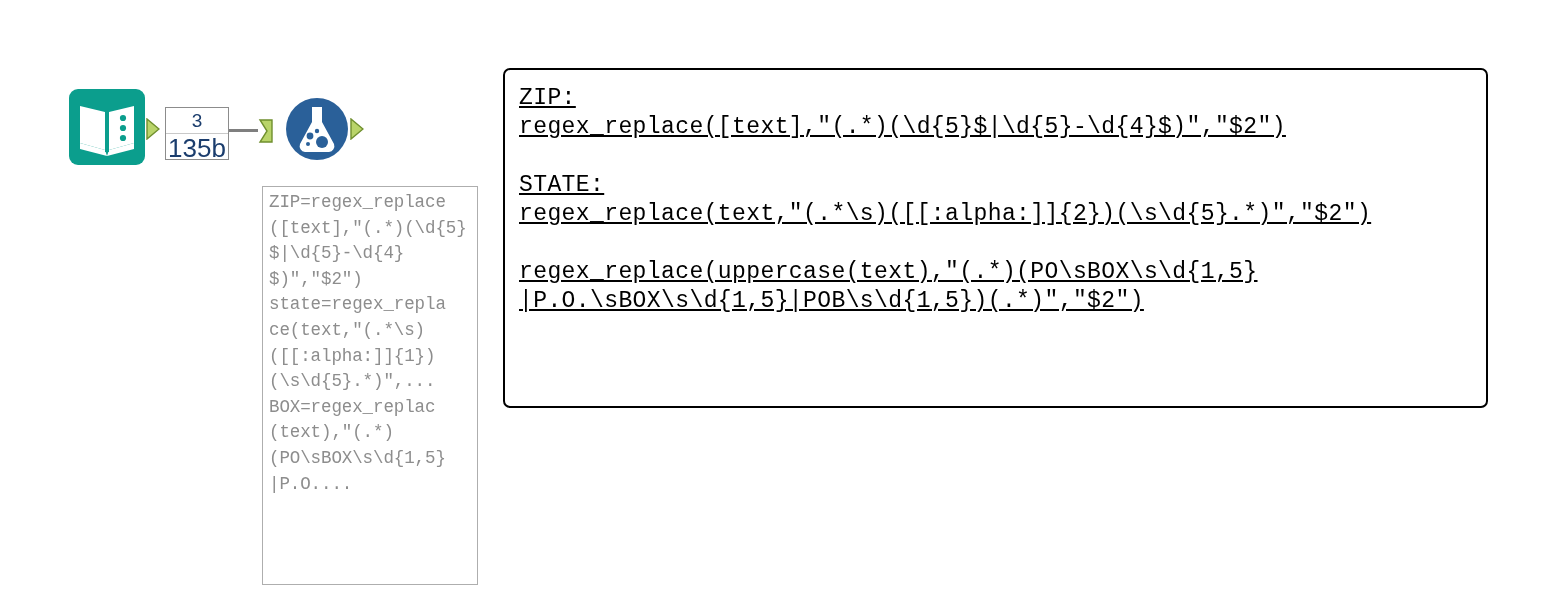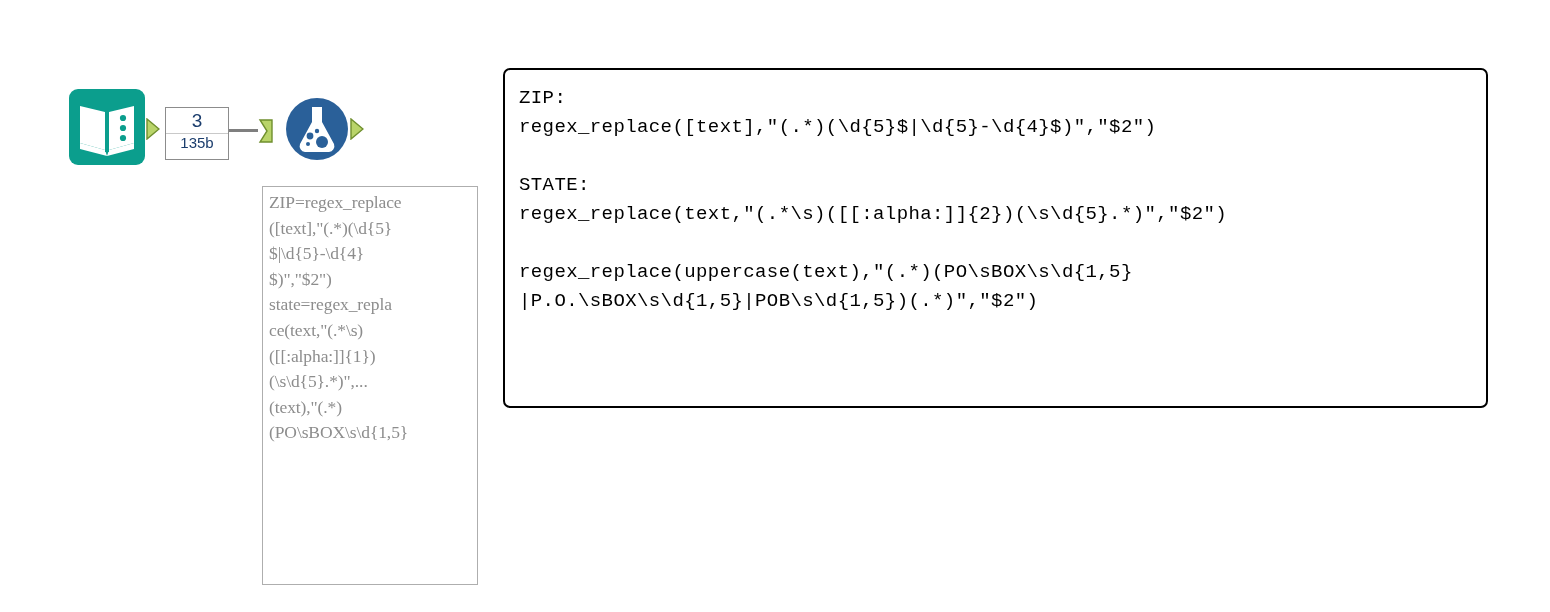--- a/index.html
+++ b/index.html
@@ -70,21 +70,21 @@
     color: #1b3d6d;
     padding-top: 3px;
     letter-spacing: 0px;
   }
   #record-count-box .rc-divider {
     height: 1px;
     background: #c9c9c9;
     margin: 3px 0 1px 0;
   }
   #record-count-box .rc-size {
-    font-size: 15px;
+    font-size: 26px;
     color: #1b3d6d;
   }
 
   
   #wire {
     position: absolute;
     left: 229px;
     top: 129px;
     width: 29px;
     height: 3px;
@@ -106,21 +106,21 @@
     top: 186px;
     width: 216px;
     height: 399px;
     background: #ffffff;
     border: 1px solid #aeaeae;
     box-sizing: border-box;
     padding: 3px 5px 3px 6px;
     overflow: hidden;
   }
   #annotation-box .ann-line {
-    font-family: Liberation Serif, serif;
+    font-family: Liberation Mono, monospace;
     font-size: 17.5px;
     line-height: 25.6px;
     color: #8d8d8d;
     white-space: pre;
     letter-spacing: -0.1px;
   }
 
   
   #comment-box {
     position: absolute;
@@ -130,25 +130,26 @@
     height: 340px;
     background: #ffffff;
     border: 2px solid #000000;
     border-radius: 7px;
     box-sizing: border-box;
     padding: 14px 12px 12px 14px;
     overflow: hidden;
   }
   #comment-box .cmt-line {
     font-family: "Liberation Mono", monospace;
-    font-size: 19px;
+    font-size: 23px;
     line-height: 29px;
     color: #000000;
     white-space: pre;
     letter-spacing: 0.4px;
+    text-decoration: underline;
   }
   #comment-box .cmt-blank {
     height: 29px;
   }
 </style>
 </head>
 <body>
 
 <div id="canvas">
 
@@ -216,22 +217,24 @@
 
   <div id="annotation-box">
     <div class="ann-line">ZIP=regex_replace</div>
     <div class="ann-line">([text],"(.*)(\d{5}</div>
     <div class="ann-line">$|\d{5}-\d{4}</div>
     <div class="ann-line">$)","$2")</div>
     <div class="ann-line">state=regex_repla</div>
     <div class="ann-line">ce(text,"(.*\s)</div>
     <div class="ann-line">([[:alpha:]]{1})</div>
     <div class="ann-line">(\s\d{5}.*)",...</div>
+    <div class="ann-line">BOX=regex_replac</div>
     <div class="ann-line">(text),"(.*)</div>
     <div class="ann-line">(PO\sBOX\s\d{1,5}</div>
+    <div class="ann-line">|P.O....</div>
   </div>
 
   <div id="comment-box">
     <div class="cmt-line">ZIP:</div>
     <div class="cmt-line">regex_replace([text],"(.*)(\d{5}$|\d{5}-\d{4}$)","$2")</div>
     <div class="cmt-blank"></div>
     <div class="cmt-line">STATE:</div>
     <div class="cmt-line">regex_replace(text,"(.*\s)([[:alpha:]]{2})(\s\d{5}.*)","$2")</div>
     <div class="cmt-blank"></div>
     <div class="cmt-line">regex_replace(uppercase(text),"(.*)(PO\sBOX\s\d{1,5}</div>

